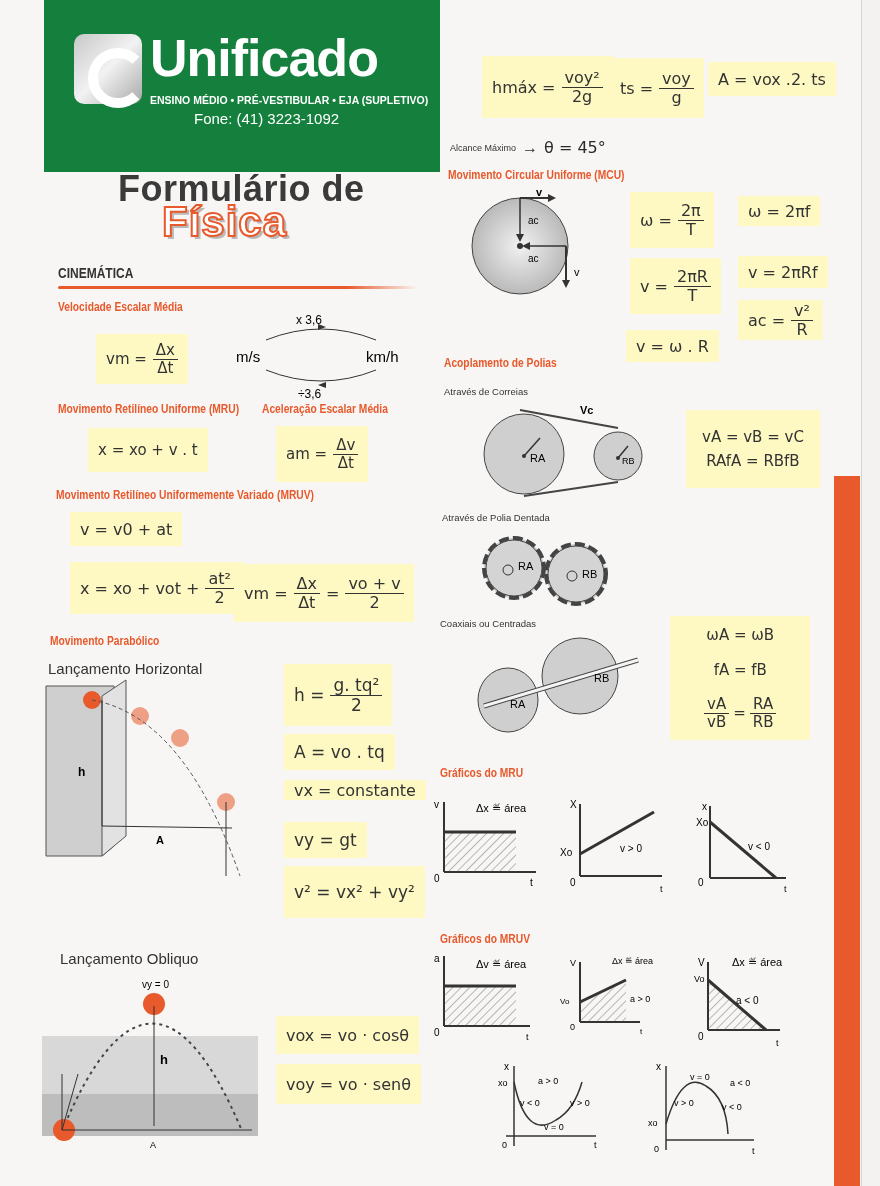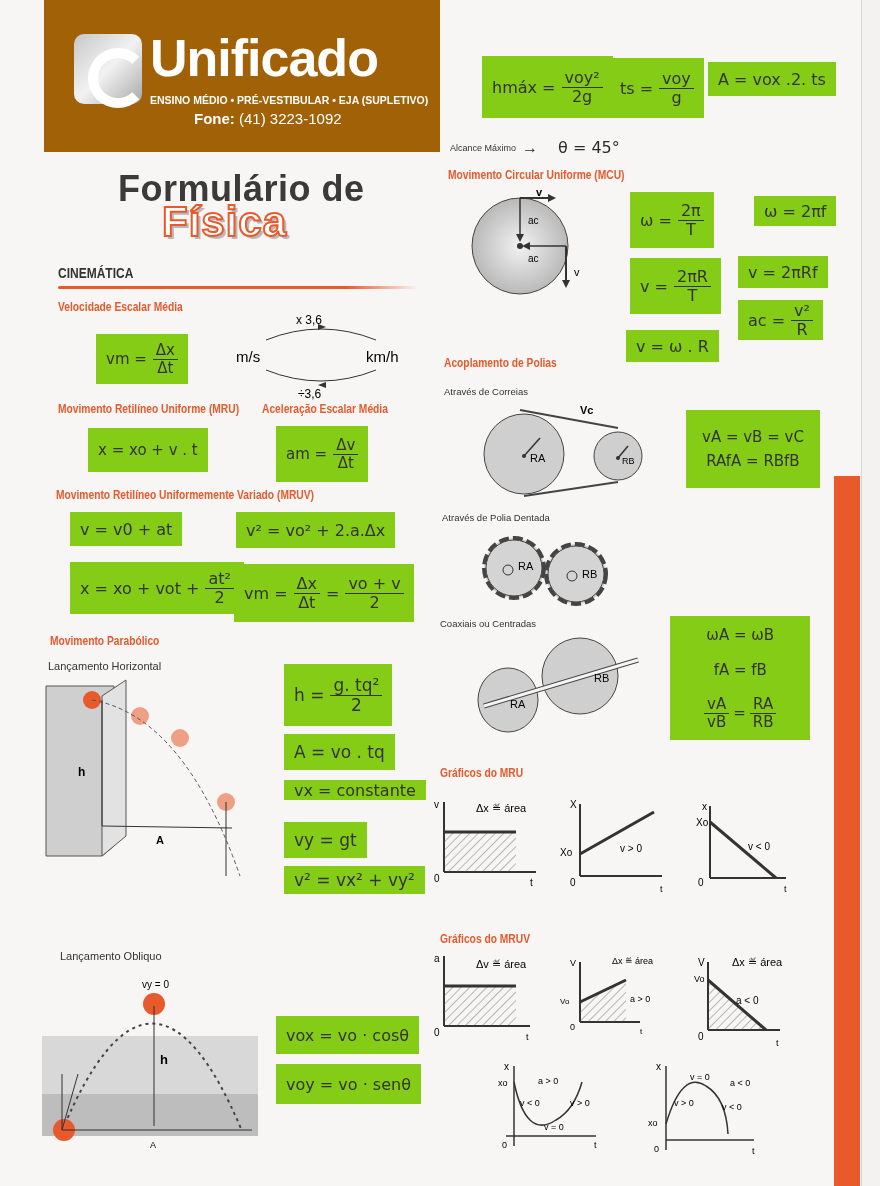--- a/index.html
+++ b/index.html
@@ -1,36 +1,36 @@
 <!DOCTYPE html>
 <html><head>
 <meta charset="utf-8">
 <style>
   * { box-sizing: border-box; margin: 0; padding: 0; }
   html, body { width: 880px; height: 1186px; overflow: hidden; background: #f3f2f0; }
   body { position: relative; font-family: "Liberation Sans", sans-serif; color: #2a2a2a; }
   .page { position: absolute; left: 0; top: 0; width: 862px; height: 1186px; background: #f7f6f4; border-right: 1px solid #d8d6d2; }
   .abs { position: absolute; }
-  .header { left: 44px; top: 0; width: 396px; height: 152px; background: #a16207; }
+  .header { left: 44px; top: 0; width: 396px; height: 172px; background: #15803d; }
   .logo-box { left: 30px; top: 34px; width: 68px; height: 70px; background: linear-gradient(135deg,#c8c8c8,#f2f2f2 50%,#a8a8a8); border-radius: 10px; }
   .logo-box::after { content:""; position:absolute; left:14px; top:14px; width:40px; height:40px; border-radius:50%; border:10px solid #fff; border-right-color: transparent; }
   .brand { left: 106px; top: 28px; font-size: 52px; font-weight: bold; color: #fff; letter-spacing: -1px; font-family: "Liberation Sans", sans-serif; }
   .tagline { left: 106px; top: 94px; font-size: 10.5px; font-weight: bold; color: #fff; white-space: nowrap; }
   .phone { left: 150px; top: 110px; font-size: 15px; color: #fff; }
-  .phone b { font-weight: bold; }
+  .phone b { font-weight: normal; }
   .title1 { left: 118px; top: 168px; font-size: 36px; font-weight: bold; color: #3a3a3a; letter-spacing: 0.5px; }
   .title2 { left: 162px; top: 198px; font-size: 42px; font-weight: bold; color: #fff; -webkit-text-stroke: 2px #e8592c; text-shadow: 3px 3px 0 #b9b9b9; letter-spacing: 1px; }
   .section { font-family: "Liberation Sans", sans-serif; font-weight: bold; color: #e8592c; font-size: 12.5px; transform: scaleX(0.82); transform-origin: left; white-space: nowrap; }
   .cinem { left: 58px; top: 264px; font-size: 15px; font-weight: bold; color: #333; transform: scaleX(0.8); transform-origin:left; }
   .cinem-line { left: 58px; top: 286px; width: 360px; height: 3px; background: linear-gradient(90deg,#e8592c,#e8592c 80%,rgba(232,89,44,0)); border-radius: 2px; }
-  .fbox { background: #84cc16; padding: 4px 10px; font-family: "DejaVu Sans", sans-serif; font-size: 15px; color: #333; white-space: nowrap; display: flex; align-items: center; gap: 6px; }
+  .fbox { background: #fef9c3; padding: 4px 10px; font-family: "DejaVu Sans", sans-serif; font-size: 15px; color: #333; white-space: nowrap; display: flex; align-items: center; gap: 6px; }
   .frac { display: inline-flex; flex-direction: column; align-items: center; line-height: 1.1; }
   .frac .num { border-bottom: 1px solid #333; padding: 0 3px; }
   .frac .den { padding: 0 3px; }
-  .small { font-size: 11px; color: #333; font-family: "Liberation Sans", sans-serif; }
+  .small { font-size: 15px; color: #333; font-family: "Liberation Sans", sans-serif; }
   .side-bar { left: 834px; top: 476px; width: 26px; height: 710px; background: #e8592c; }
   svg text { font-family: "Liberation Sans", sans-serif; }
 </style>
 </head>
 <body>
 
 <div class="page">
 
   <div class="abs header">
     <div class="abs logo-box"></div>
@@ -70,21 +70,20 @@
   <div class="abs fbox" style="left:276px;top:426px;height:56px;">
     <span>am =</span>
     <span class="frac">
         <span class="num">Δv</span>
         <span class="den">Δt</span>
       </span>
   </div>
 
   <div class="abs section" style="left:56px;top:488px;">Movimento Retilíneo Uniformemente Variado (MRUV)</div>
   <div class="abs fbox" style="left:70px;top:512px;height:34px;font-size:16px;">v = v0 + at</div>
-  <div class="abs fbox" style="left:236px;top:512px;height:36px;font-size:16px;">v² = vo² + 2.a.Δx</div>
   <div class="abs fbox" style="left:70px;top:562px;height:52px;font-size:16px;">
     <span>x = xo + vot +</span>
     <span class="frac">
         <span class="num">at²</span>
         <span class="den">2</span>
       </span>
   </div>
   <div class="abs fbox" style="left:234px;top:564px;height:58px;font-size:16px;">
     <span>vm =</span>
     <span class="frac">
@@ -117,21 +116,21 @@
   <div class="abs fbox" style="left:284px;top:664px;height:62px;font-size:17px;">
     <span>h =</span>
     <span class="frac">
         <span class="num">g. tq²</span>
         <span class="den">2</span>
       </span>
   </div>
   <div class="abs fbox" style="left:284px;top:734px;height:36px;font-size:17px;">A = vo . tq</div>
   <div class="abs fbox" style="left:284px;top:780px;height:20px;font-size:16px;">vx = constante</div>
   <div class="abs fbox" style="left:284px;top:822px;height:36px;font-size:17px;">vy = gt</div>
-  <div class="abs fbox" style="left:284px;top:866px;height:28px;font-size:17px;">v² = vx² + vy²</div>
+  <div class="abs fbox" style="left:284px;top:866px;height:52px;font-size:17px;">v² = vx² + vy²</div>
 
   <div class="abs small" style="left:46px;top:950px;padding-left:14px;">Lançamento Obliquo</div>
   <svg class="abs" style="left:42px;top:966px;" width="230" height="190">
     <rect x="0" y="70" width="216" height="100" fill="#d8d8d8"></rect>
     <rect x="0" y="128" width="216" height="42" fill="#bdbdbd"></rect>
     <path d="M20 165 Q110 -50 200 165" fill="none" stroke="#444" stroke-dasharray="3 4" stroke-width="2"></path>
     <circle cx="22" cy="164" r="11" fill="#e8592c"></circle>
     <circle cx="112" cy="38" r="11" fill="#e8592c"></circle>
     <line x1="112" y1="40" x2="112" y2="160" stroke="#333"></line>
     <line x1="20" y1="164" x2="210" y2="164" stroke="#333"></line>
@@ -155,21 +154,21 @@
     <span>ts =</span>
     <span class="frac">
         <span class="num">voy</span>
         <span class="den">g</span>
       </span>
   </div>
   <div class="abs fbox" style="left:708px;top:62px;height:34px;font-size:16px;">A = vox .2. ts</div>
   <div class="abs" style="left:450px;top:138px;display:flex;align-items:center;gap:6px;">
     <span class="small" style="font-size:9px;">Alcance Máximo</span>
     <span>→</span>
-    <span style="font-family:'DejaVu Sans',sans-serif;font-size:16px;margin-left:14px;">θ = 45°</span>
+    <span style="font-family:'DejaVu Sans',sans-serif;font-size:16px;">θ = 45°</span>
   </div>
 
   <div class="abs section" style="left:448px;top:168px;">Movimento Circular Uniforme (MCU)</div>
   <svg class="abs" style="left:470px;top:190px;" width="120" height="110">
     <defs>
         <radialGradient id="g1">
           <stop offset="0" stop-color="#f2f2f2"></stop>
           <stop offset="1" stop-color="#b9b9b9"></stop>
         </radialGradient>
       </defs>
@@ -188,21 +187,21 @@
     <text x="58" y="72" font-size="10">ac</text>
     <text x="104" y="86" font-size="11">v</text>
   </svg>
   <div class="abs fbox" style="left:630px;top:192px;height:56px;font-size:16px;">
     <span>ω =</span>
     <span class="frac">
         <span class="num">2π</span>
         <span class="den">T</span>
       </span>
   </div>
-  <div class="abs fbox" style="left:738px;top:196px;height:30px;font-size:16px;margin-left:16px;">ω = 2πf</div>
+  <div class="abs fbox" style="left:738px;top:196px;height:30px;font-size:16px;">ω = 2πf</div>
   <div class="abs fbox" style="left:630px;top:258px;height:56px;font-size:16px;">
     <span>v =</span>
     <span class="frac">
         <span class="num">2πR</span>
         <span class="den">T</span>
       </span>
   </div>
   <div class="abs fbox" style="left:738px;top:256px;height:32px;font-size:16px;">v = 2πRf</div>
   <div class="abs fbox" style="left:626px;top:330px;height:32px;font-size:16px;">v = ω . R</div>
   <div class="abs fbox" style="left:738px;top:300px;height:40px;font-size:16px;">

